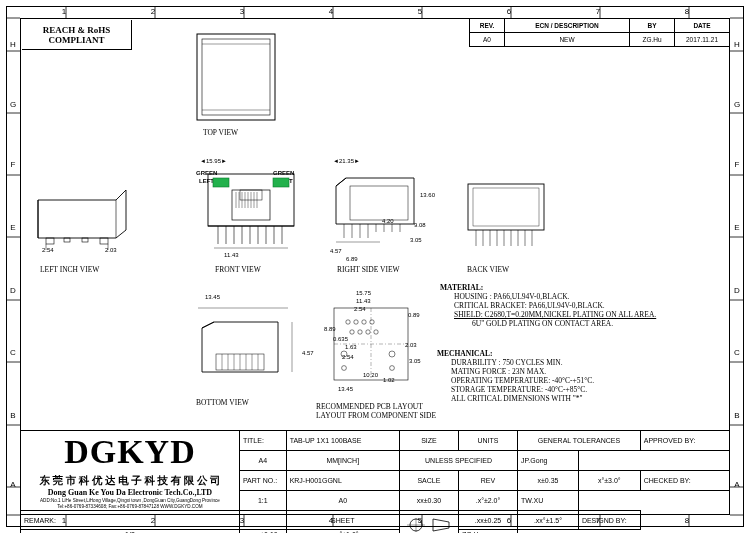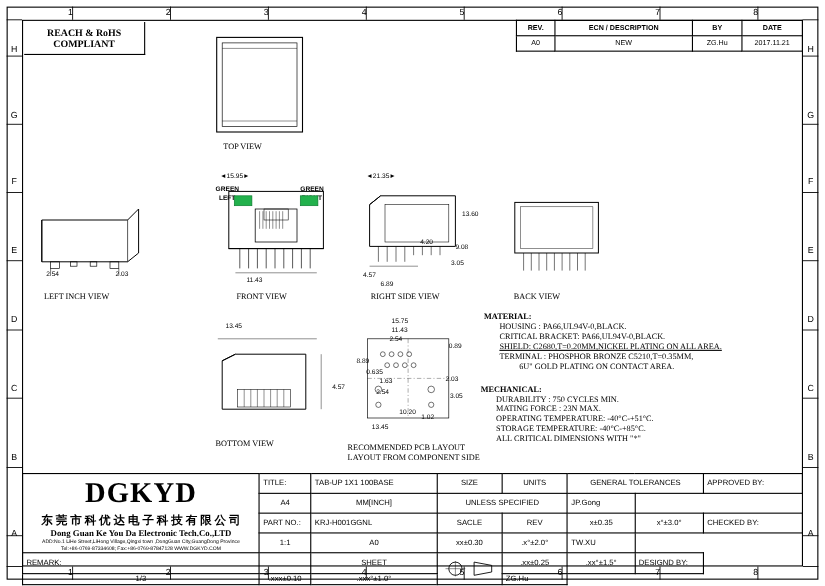--- a/index.html
+++ b/index.html
@@ -17,21 +17,21 @@
   .spec{font-size:7.5px;font-family:"Liberation Serif",serif;color:#000;white-space:nowrap;}
   
   .reach{left:22px;top:20px;width:110px;height:30px;border-right:1px solid #000;border-bottom:1px solid #000;box-sizing:border-box;
          display:flex;flex-direction:column;align-items:center;justify-content:center;font-family:"Liberation Serif",serif;font-size:9px;font-weight:bold;}
   
   .revtab{right:20px;top:18px;border-collapse:collapse;font-family:"Liberation Sans",sans-serif;font-size:6.5px;}
   .revtab td,.revtab th{border:1px solid #000;text-align:center;padding:1px 2px;height:11px;font-weight:normal;}
   .revtab th{font-weight:bold;font-size:6.5px;}
   .tbl{border-collapse:collapse;width:710px;height:85px;font-family:"Liberation Sans",sans-serif;font-size:7px;}
   .tbl td{border:1px solid #000;padding:1px 3px;vertical-align:middle;}
-  .logo{font-family:"Liberation Serif",serif;font-size:26px;font-weight:bold;letter-spacing:1px;}
+  .logo{font-family:"Liberation Serif",serif;font-size:34px;font-weight:bold;letter-spacing:1px;}
   .cn{font-family:"Liberation Serif",serif;font-size:10.5px;font-weight:bold;}
   .en{font-family:"Liberation Serif",serif;font-size:8px;font-weight:bold;}
   .addr{font-family:"Liberation Sans",sans-serif;font-size:4.6px;line-height:1.25;}
   svg{display:block;}
 </style>
 </head>
 <body>
 
 <div id="sheet">
 
@@ -305,21 +305,20 @@
   <div class="abs t6" style="left:408px;top:312px;">0.89</div>
 
   <div class="abs lbl" style="left:316px;top:402px;">RECOMMENDED PCB LAYOUT</div>
   <div class="abs lbl" style="left:316px;top:411px;">LAYOUT FROM COMPONENT SIDE</div>
 
   <div class="abs" style="left:440px;top:283px;">
     <div class="spec" style="font-weight:bold;">MATERIAL:</div>
     <div class="spec" style="padding-left:14px;">HOUSING : PA66,UL94V-0,BLACK.</div>
     <div class="spec" style="padding-left:14px;">CRITICAL BRACKET: PA66,UL94V-0,BLACK.</div>
     <div class="spec" style="padding-left:14px;text-decoration:underline;">SHIELD: C2680,T=0.20MM,NICKEL PLATING ON ALL AREA.</div>
-    <div class="spec" style="padding-left:14px;">TERMINAL : PHOSPHOR BRONZE C5210,T=0.35MM,</div>
     <div class="spec" style="padding-left:32px;">6U" GOLD PLATING ON CONTACT AREA.</div>
   </div>
 
   <div class="abs" style="left:437px;top:349px;">
     <div class="spec" style="font-weight:bold;">MECHANICAL:</div>
     <div class="spec" style="padding-left:14px;">DURABILITY : 750 CYCLES MIN.</div>
     <div class="spec" style="padding-left:14px;">MATING FORCE : 23N MAX.</div>
     <div class="spec" style="padding-left:14px;">OPERATING TEMPERATURE: -40°C-+51°C.</div>
     <div class="spec" style="padding-left:14px;">STORAGE TEMPERATURE: -40°C-+85°C.</div>
     <div class="spec" style="padding-left:14px;">ALL CRITICAL DIMENSIONS WITH "*"</div>

